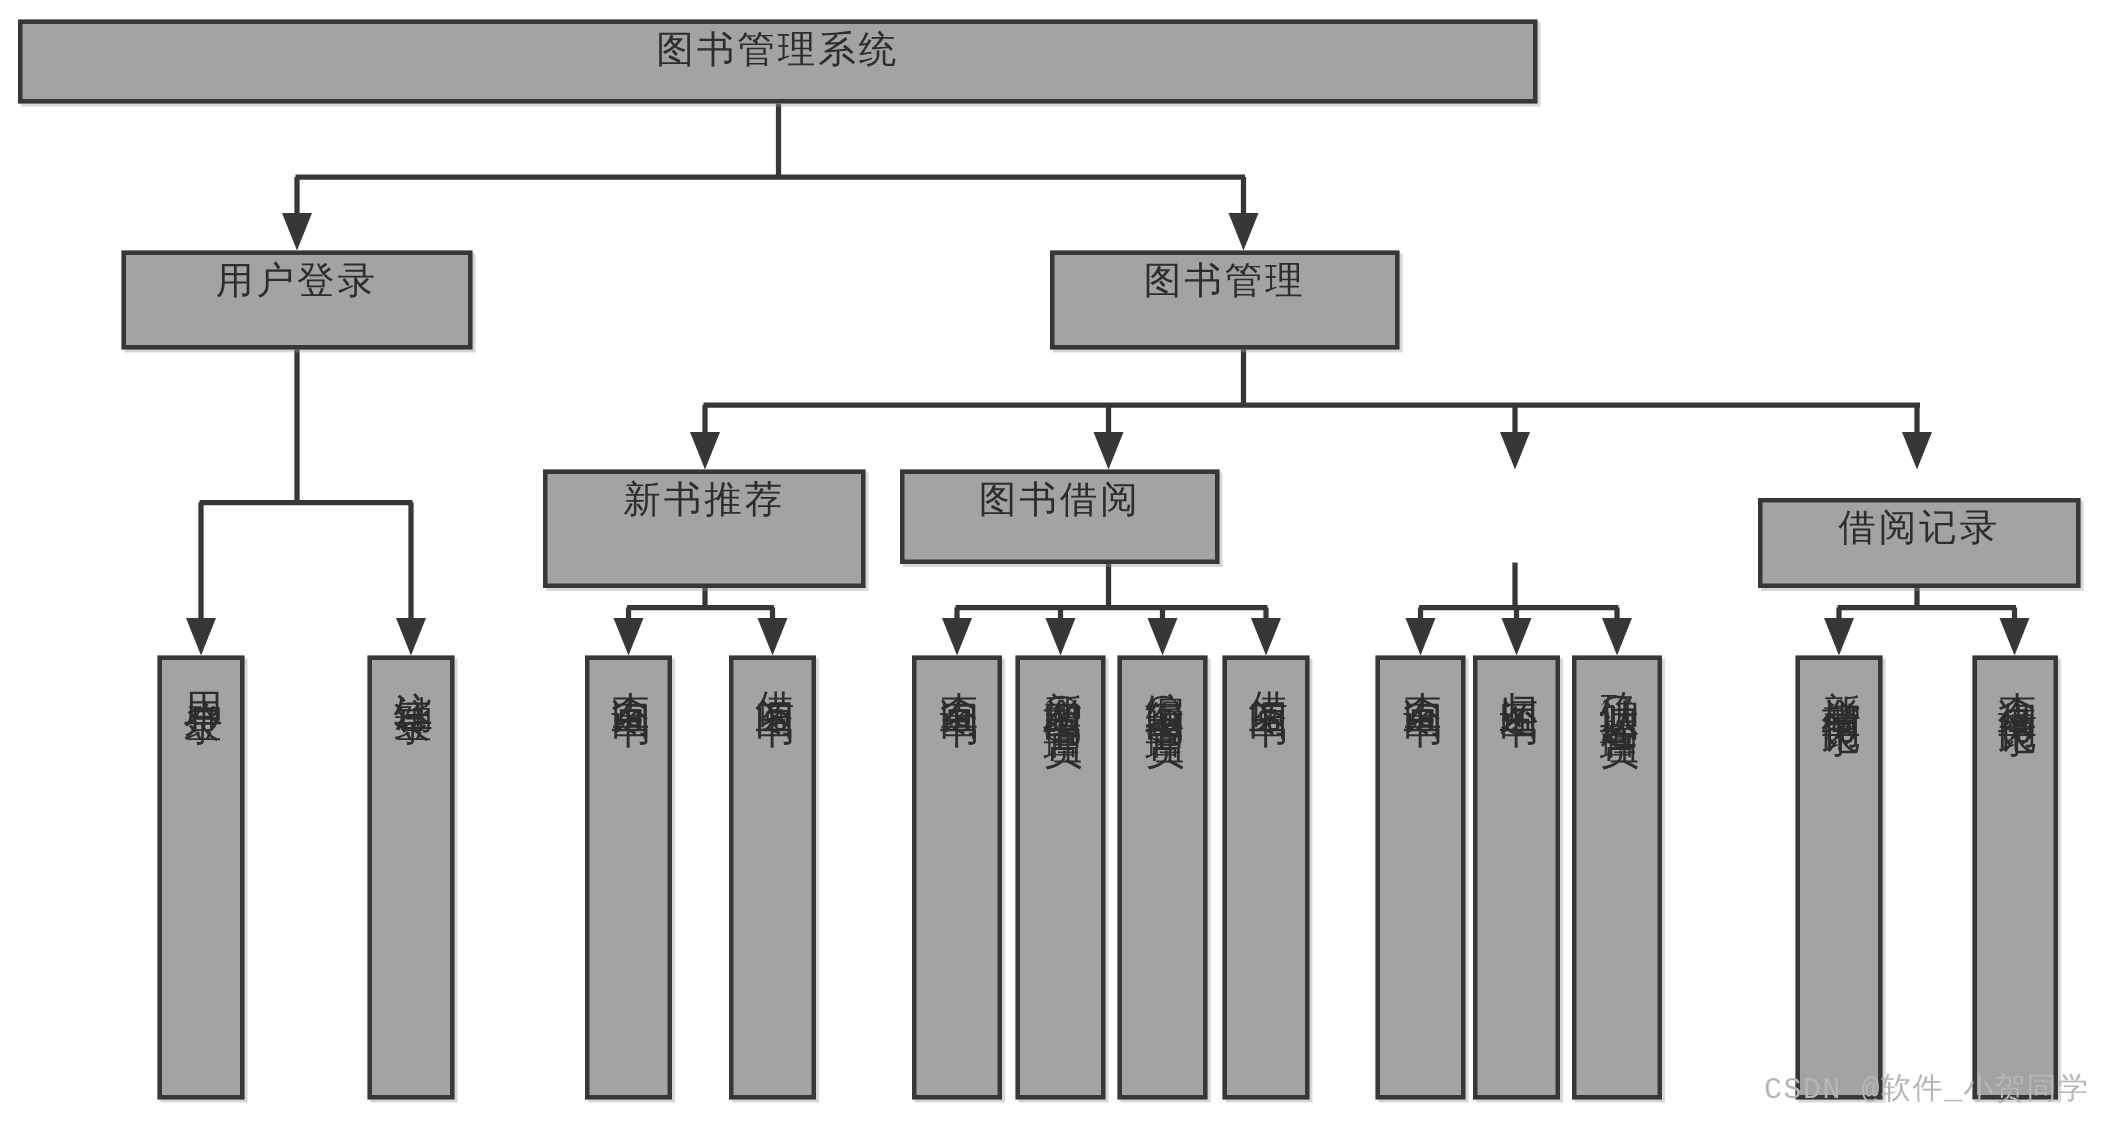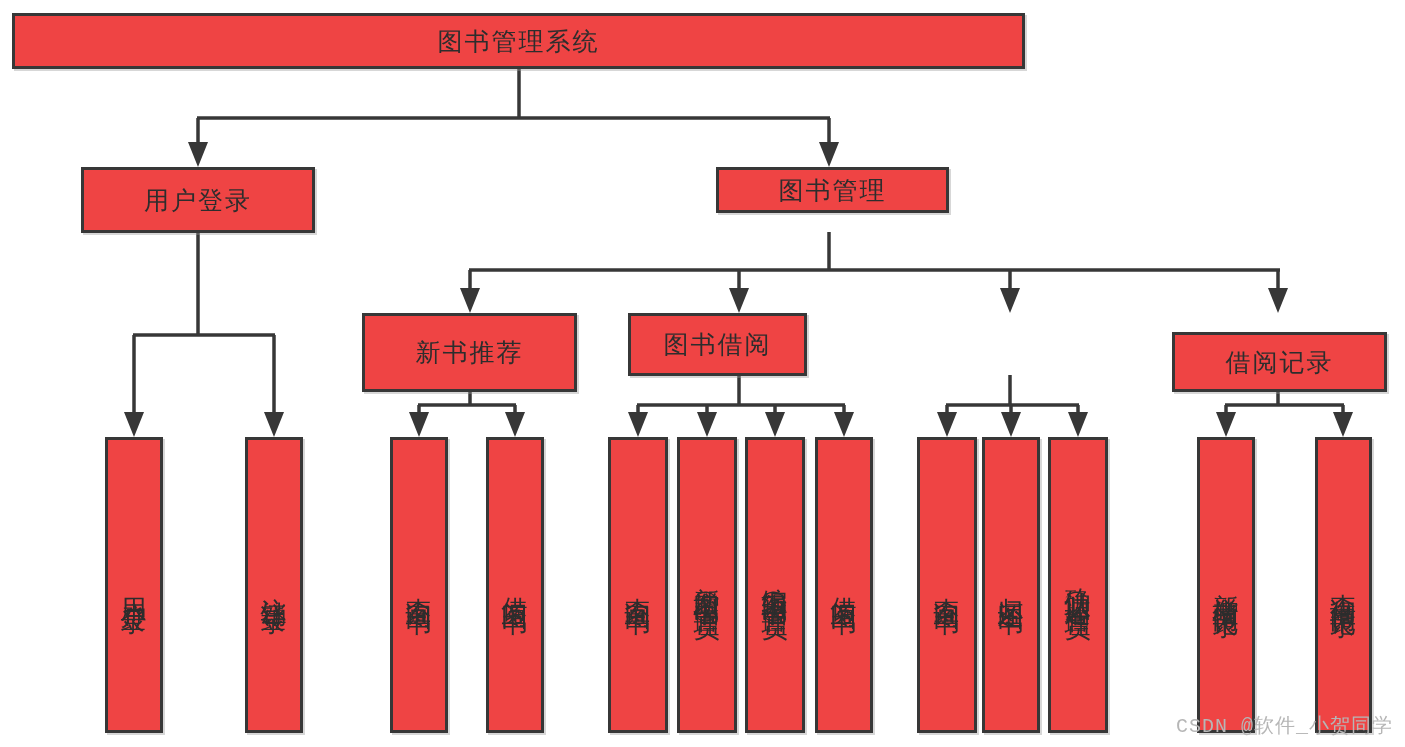--- a/index.html
+++ b/index.html
@@ -22,26 +22,27 @@
   }
   #connectors {
     position: absolute;
     left: 0; top: 0;
     pointer-events: none;
   }
   .node {
     position: absolute;
     box-sizing: border-box;
     border: 3px solid var(--line);
-    background: #ef4444;
+    background: #a3a3a3;
     display: flex;
-    align-items: center;
+    align-items: flex-start;
     justify-content: center;
     color: var(--text);
     box-shadow: 2px 2px 0 rgba(150,150,150,0.38);
+    font-family: Liberation Mono, monospace;
   }
   .h-label {
     font-size: 25px;
     letter-spacing: 2px;
     white-space: nowrap;
   }
   .v-label {
     writing-mode: vertical-rl;
     text-orientation: mixed;
     font-size: 26px;
@@ -120,28 +121,28 @@
       <polygon points="1333,412 1353,412 1343,437" fill="#373737"></polygon>
     </svg>
 
   <div class="node" style="left:12px; top:13px; width:1013px; height:56px;">
     <span class="h-label">图书管理系统</span>
   </div>
 
   <div class="node" style="left:81px; top:167px; width:234px; height:66px;">
     <span class="h-label">用户登录</span>
   </div>
-  <div class="node" style="left:716px; top:167px; width:233px; height:46px;">
+  <div class="node" style="left:700px; top:167px; width:233px; height:66px;">
     <span class="h-label">图书管理</span>
   </div>
 
   <div class="node" style="left:362px; top:313px; width:215px; height:79px;">
     <span class="h-label">新书推荐</span>
   </div>
-  <div class="node" style="left:628px; top:313px; width:179px; height:63px;">
+  <div class="node" style="left:600px; top:313px; width:213px; height:63px;">
     <span class="h-label">图书借阅</span>
   </div>
   <div class="node" style="left:1172px; top:332px; width:215px; height:60px;">
     <span class="h-label">借阅记录</span>
   </div>
 
   <div class="node" style="left:105px; top:437px; width:58px; height:296px;">
     <span class="v-label">用户登录</span>
   </div>
   <div class="node" style="left:245px; top:437px; width:58px; height:296px;">

